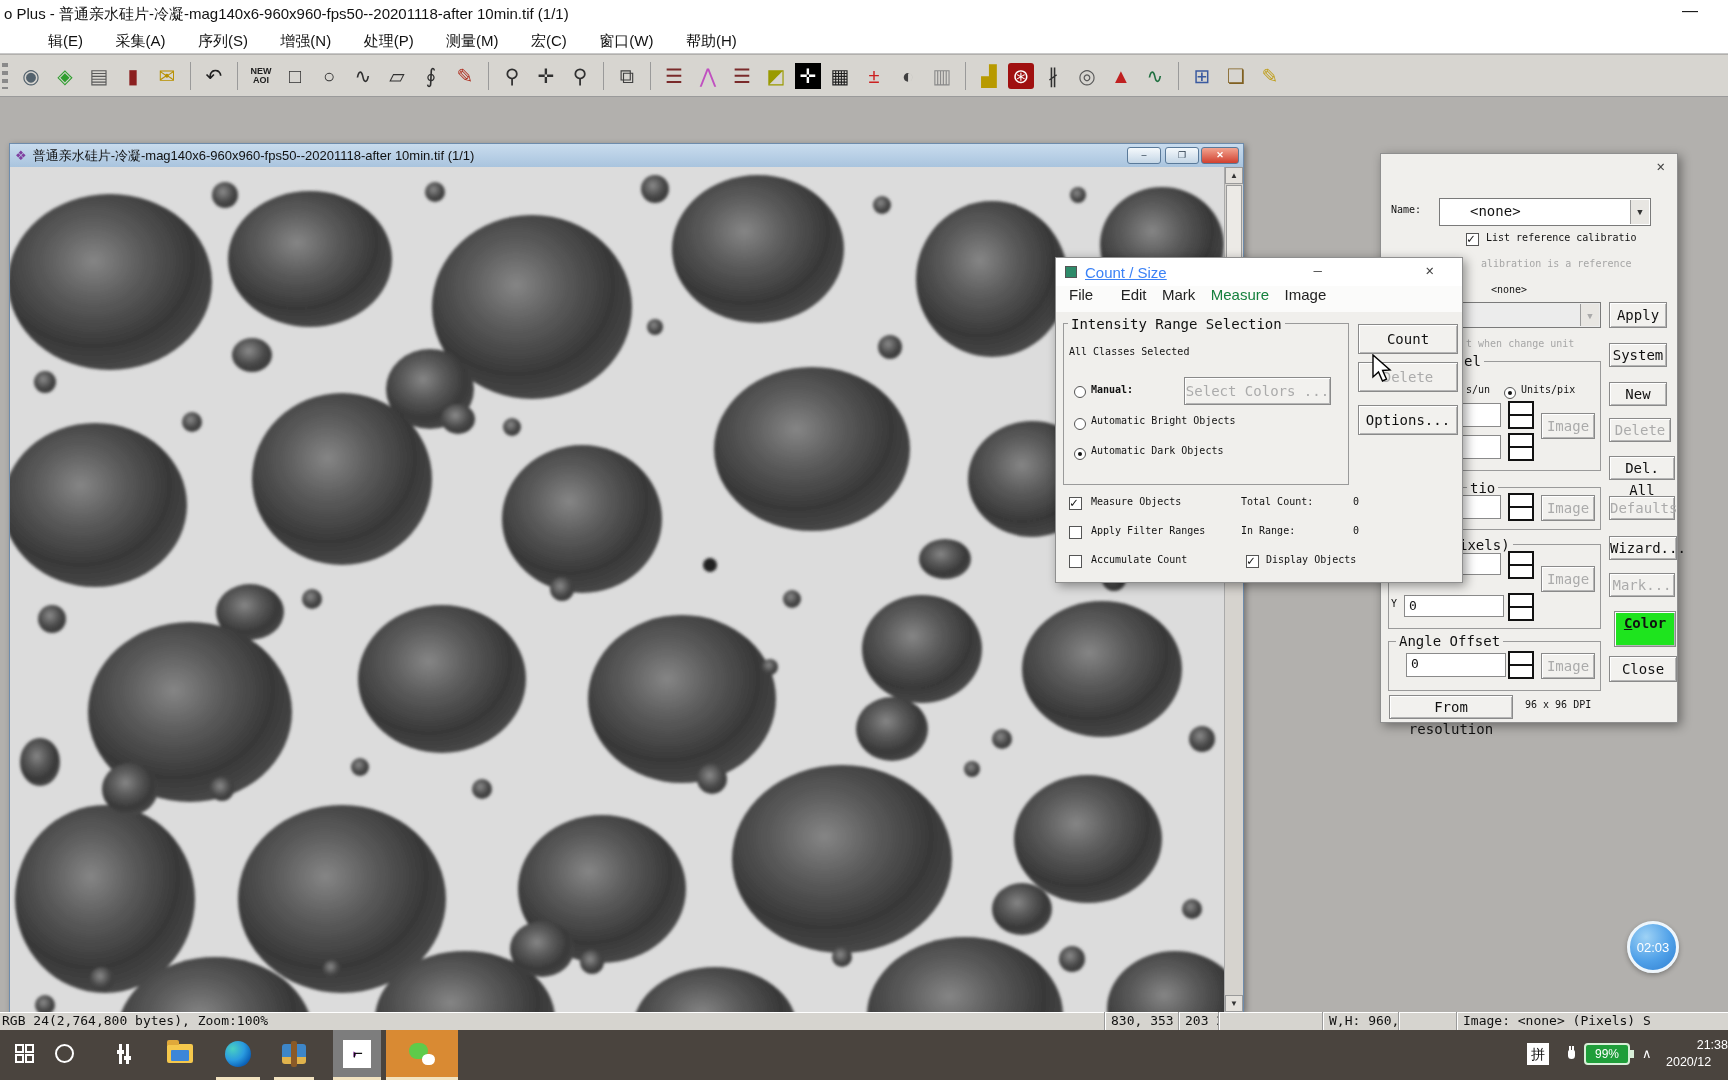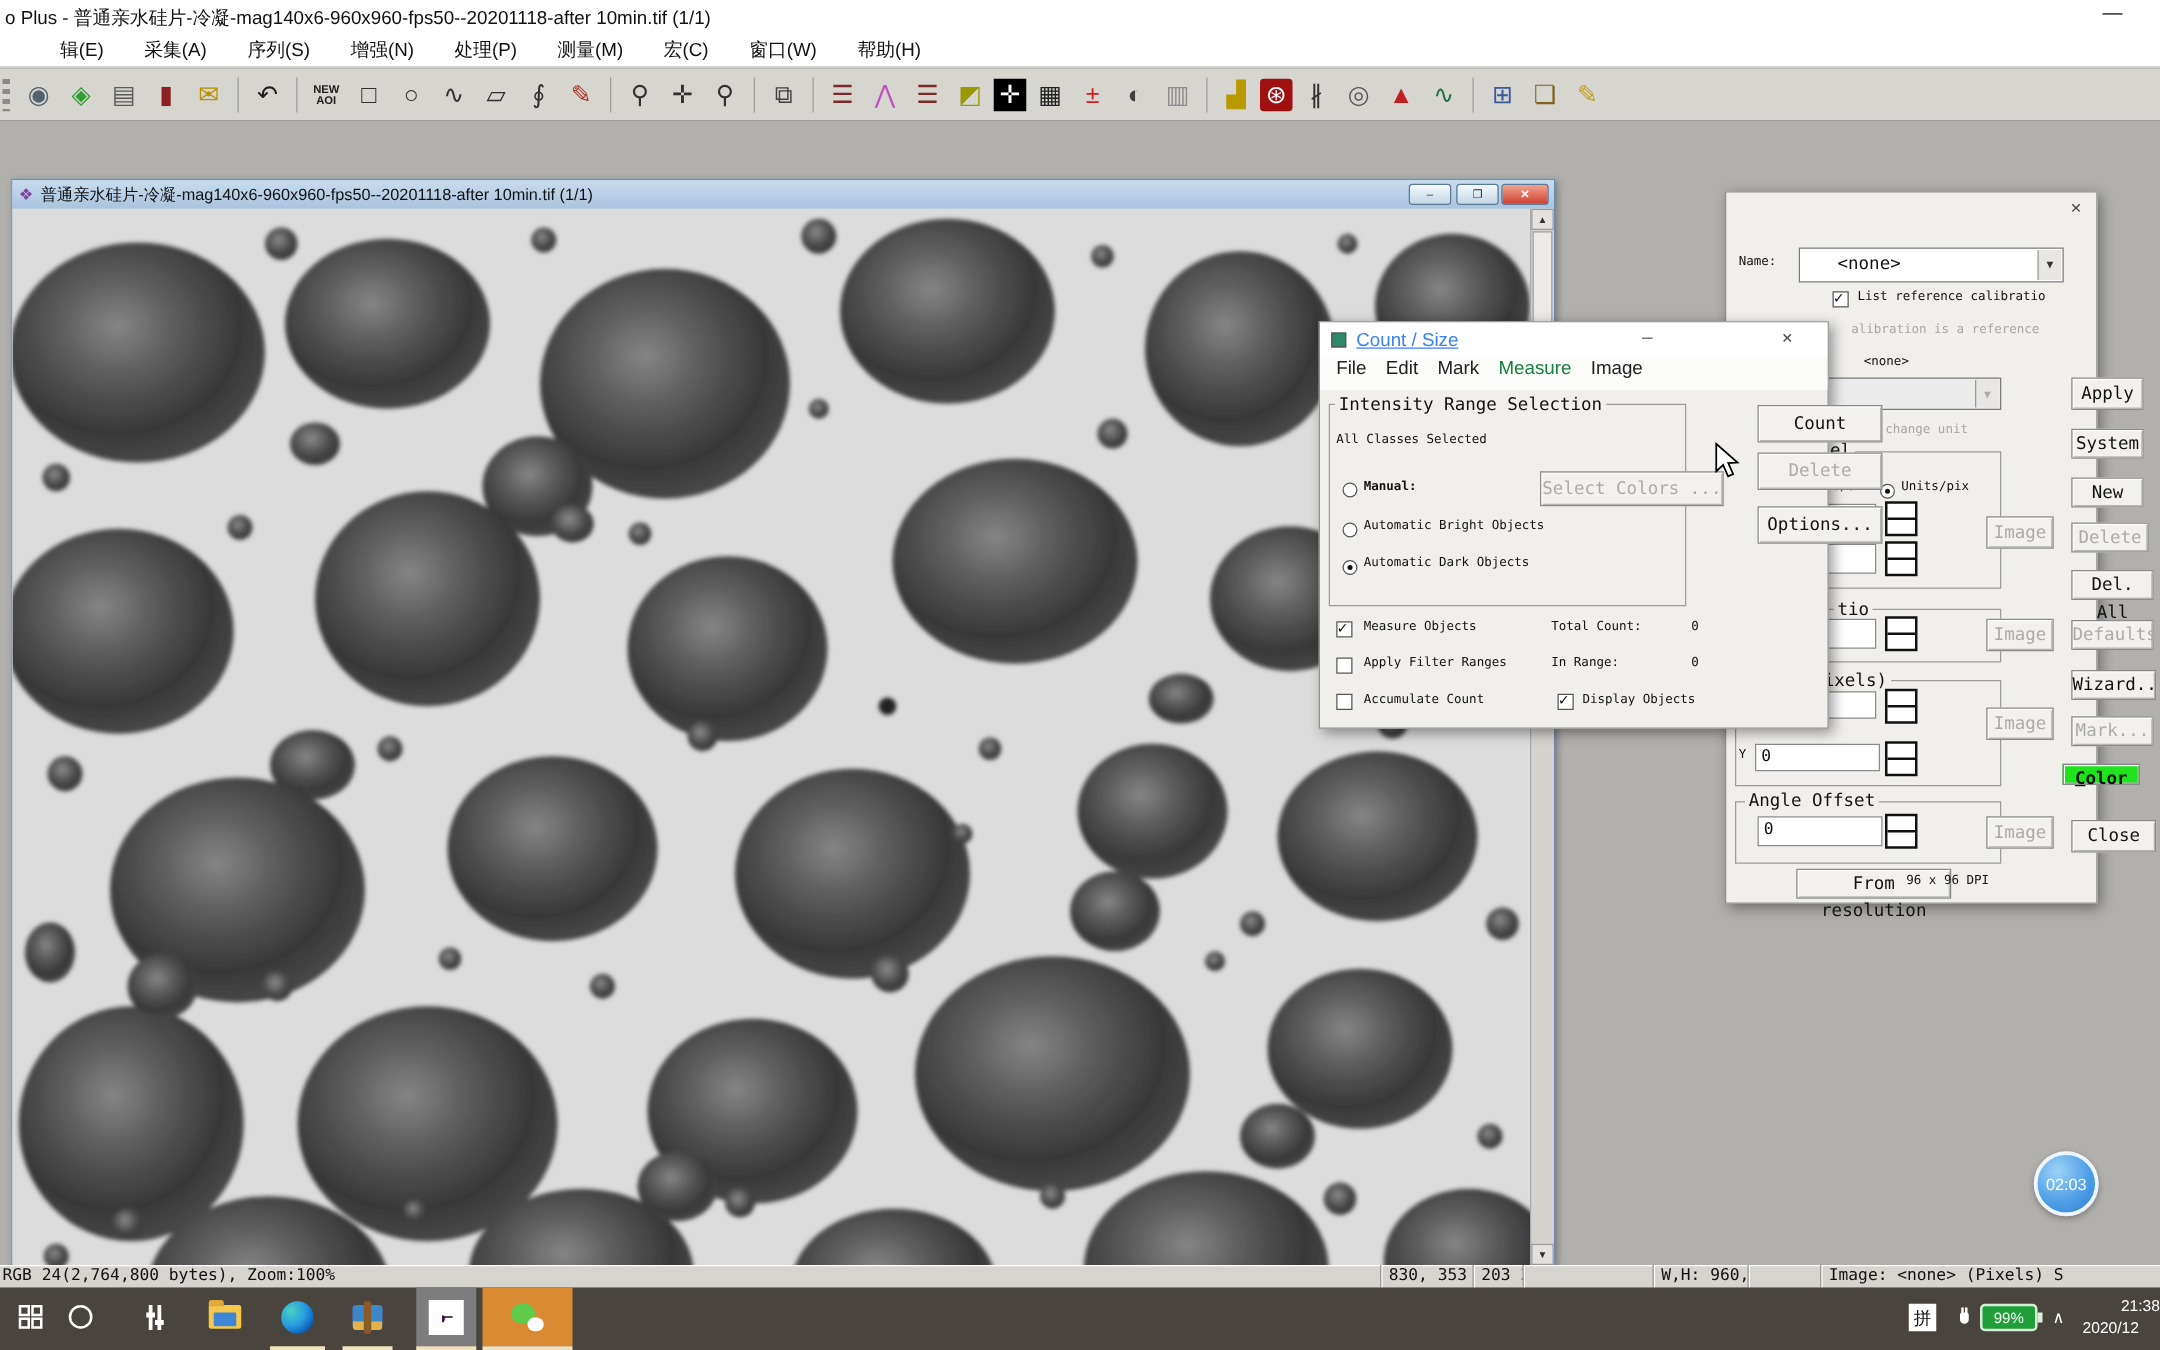--- a/index.html
+++ b/index.html
@@ -40,21 +40,21 @@
   .dlg-title { position:absolute; left:0; top:0; width:100%; background:#ffffff; display:flex; align-items:center; }
   .dlg-x { position:absolute; top:4px; font-size:14px; color:#444; }
   .groupbox { position:absolute; border:1px solid #9a9a9a; }
   .legend { position:absolute; background:#f0efec; padding:0 3px; font-size:14px; color:#111; white-space:nowrap; }
   .lbl { position:absolute; font-size:10px; color:#111; white-space:nowrap; }
   .lbl.gray { color:#a6a6a6; }
   .cb { position:absolute; width:13px; height:13px; background:#fff; border:1px solid #555; }
   .cb.checked::after { content:"✓"; position:absolute; left:0px; top:-3px; font-size:13px; font-weight:bold; color:#111; }
   .radio { position:absolute; width:12px; height:12px; border:1px solid #555; border-radius:50%; background:#fff; }
   .radio.sel::after { content:""; position:absolute; left:3px; top:3px; width:4px; height:4px; border-radius:50%; background:#111; }
-  .btn { position:absolute; background:#f2f1ee; border:1px solid #8a8a8a; box-shadow:inset 1px 1px 0 #fff, inset -1px -1px 0 #b5b5b5; font-family:"DejaVu Sans Mono", monospace; font-size:14px; color:#111; text-align:center;margin-left:48px; }
+  .btn { position:absolute; background:#f2f1ee; border:1px solid #8a8a8a; box-shadow:inset 1px 1px 0 #fff, inset -1px -1px 0 #b5b5b5; font-family:"DejaVu Sans Mono", monospace; font-size:14px; color:#111; text-align:center; }
   .btn.disabled { color:#ababab; }
   .btn.green { background:#1ee41e; font-weight:bold; }
   .btn.green::first-letter { text-decoration:underline; }
   .field { position:absolute; background:#fff; border:1px solid #8a8a8a; font-family:"DejaVu Sans Mono", monospace; font-size:13px; color:#111; padding:2px 4px; }
   .spinner { position:absolute; width:26px; height:28px; background:#fff; border:2px solid #111; }
   .spinner::after { content:""; position:absolute; left:0; top:11px; width:100%; height:2px; background:#111; }
   .dropdown { position:absolute; background:#fff; border:1px solid #7a7a7a; }
   .dropdown .val { position:absolute; left:30px; top:4px; font-size:14px; color:#111; }
   .dd-arrow { position:absolute; right:1px; top:1px; bottom:1px; width:19px; background:#e8e6e2; border-left:1px solid #9a9a9a; font-size:9px; text-align:center; color:#333; line-height:24px; }
   .dropdown.disabled { background:#ececec; }
@@ -402,34 +402,34 @@
   <div class="btn" style="left:8px; top:541px; width:124px; height:24px; line-height:22px;">From resolution</div>
   <div class="lbl" style="left:144px; top:545px">96 x 96 DPI</div>
 
   <div class="btn" style="left:228px; top:189px; width:58px; height:24px; line-height:22px;">System</div>
   <div class="btn" style="left:228px; top:228px; width:58px; height:24px; line-height:22px;">New</div>
   <div class="btn disabled" style="left:228px; top:264px; width:62px; height:24px; line-height:22px;">Delete</div>
   <div class="btn" style="left:228px; top:302px; width:66px; height:24px; line-height:22px;">Del. All</div>
   <div class="btn disabled" style="left:228px; top:342px; width:66px; height:24px; line-height:22px;">Defaults</div>
   <div class="btn" style="left:228px; top:382px; width:68px; height:24px; line-height:22px;">Wizard...</div>
   <div class="btn disabled" style="left:228px; top:419px; width:66px; height:24px; line-height:22px;">Mark...</div>
-  <div class="btn green" style="left:221px; top:457px; width:62px; height:17px; line-height:22px;">Color</div>
+  <div class="btn green" style="left:233px; top:457px; width:62px; height:36px; line-height:22px;">Color</div>
   <div class="btn" style="left:228px; top:502px; width:68px; height:26px; line-height:24px;">Close</div>
 </div>
 
 <div class="dlg" style="left:1055px; top:257px; width:408px; height:326px; z-index:20;">
   <div class="dlg-title" style="height:28px">
     <span style="display:inline-block; width:12px; height:12px; background:#2e8b6a; border:1px solid #555; margin:0 8px 0 9px;"></span>
     <span class="lbl" style="position:static; font-family:'Liberation Sans',sans-serif; font-size:15px; color:#3b82f6;text-decoration:underline;">Count / Size</span>
   </div>
   <div class="dlg-x" style="right:140px; color:#555">—</div>
   <div class="dlg-x" style="right:28px">✕</div>
 
   <div style="position:absolute; left:0; top:28px; width:100%; height:26px; background:#fbfbfa; font-family:'Liberation Sans',sans-serif;">
-    <span style="margin-left:13px; margin-right:11px; font-size:15px; color:#222;">File</span>
+    <span style="margin-left:13px; margin-right:23px; font-size:15px; color:#222;">File</span>
     <span style="margin-right:11px; font-size:15px; color:#222;">Edit</span>
     <span style="margin-right:11px; font-size:15px; color:#222;">Mark</span>
     <span style="margin-right:11px; font-size:15px; color:#15803d;">Measure</span>
     <span style="font-size:15px; color:#222;">Image</span>
   </div>
 
   <div class="groupbox" style="left:7px; top:65px; width:286px; height:162px;"></div>
   <div class="legend" style="left:12px; top:58px">Intensity Range Selection</div>
   <div class="lbl" style="left:13px; top:88px">All Classes Selected</div>
 

